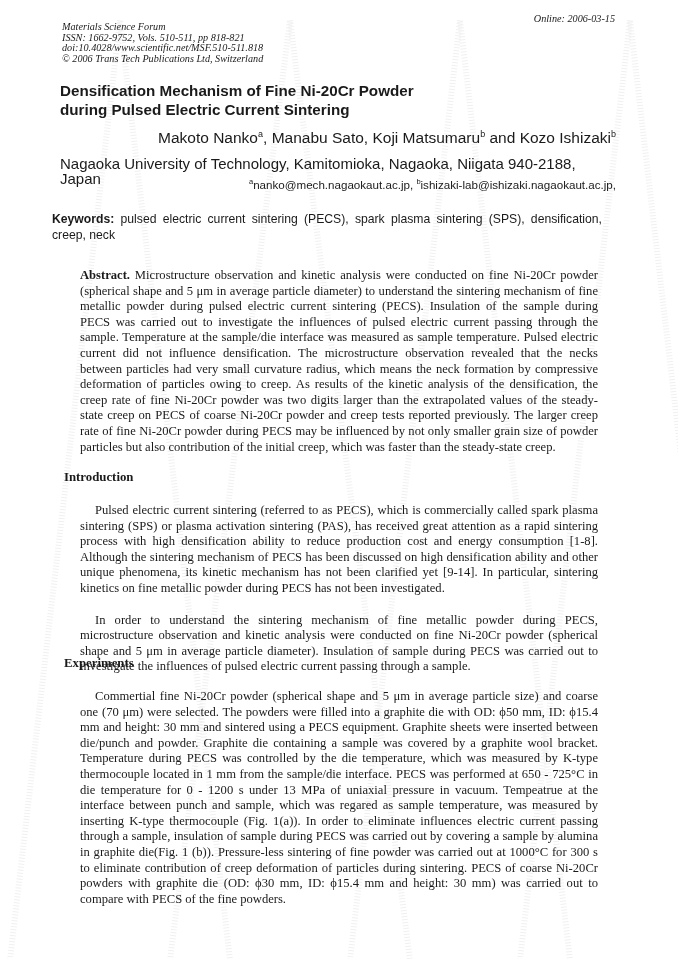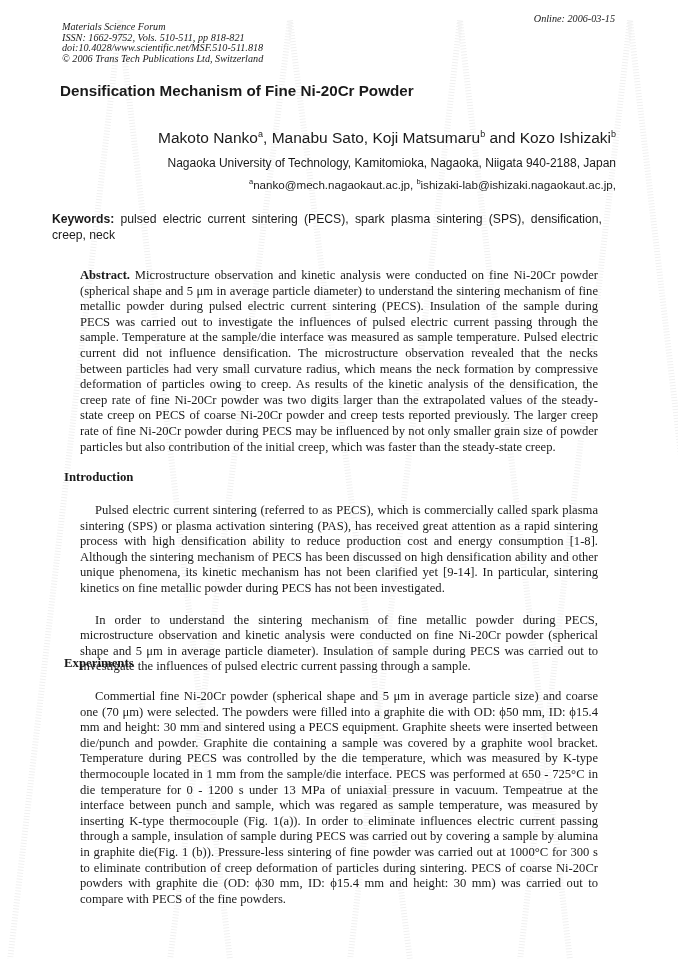--- a/index.html
+++ b/index.html
@@ -12,22 +12,22 @@
   .watermark { position:absolute; left:0; top:0; width:678px; height:959px; z-index:0; pointer-events:none; }
   .page { position:absolute; left:0; top:0; width:678px; height:959px; z-index:1; }
   .hdr-left { position:absolute; left:62px; top:14px; font-style:italic; font-size:10.2px; line-height:10.6px;margin-top:8px; }
   .hdr-left div { white-space:nowrap; }
   .hdr-right { position:absolute; right:63px; top:14px; font-style:italic; font-size:10.2px; line-height:10.6px; }
   .title { position:absolute; left:60px; width:556px; top:81px; text-align:left;
     font-family:"Liberation Sans", sans-serif; font-weight:bold; font-size:15.2px; line-height:19px; }
   .authors { position:absolute; left:60px; width:556px; top:128px; text-align:right;
     font-family:"Liberation Sans", sans-serif; font-size:15.5px; line-height:19px; }
   .authors sup { font-size:9px; vertical-align:6px; line-height:0; }
-  .affil { position:absolute; left:60px; width:556px; top:156px; text-align:right;
-    font-family:"Liberation Sans", sans-serif; font-size:12px; line-height:15px; }
+  .affil { position:absolute; left:60px; width:556px; top:156px; text-align:left;
+    font-family:"Liberation Sans", sans-serif; font-size:15px; line-height:15px; }
   .emails { position:absolute; left:60px; width:556px; top:177px; text-align:right;
     font-family:"Liberation Sans", sans-serif; font-size:11.6px; line-height:15px; }
   .emails sup { font-size:7.5px; vertical-align:5px; line-height:0; }
   .kw { position:absolute; left:52px; width:550px; top:212px;
     font-family:"Liberation Sans", sans-serif; font-size:12.2px; line-height:15.5px; text-align:justify; }
   .kw b { font-weight:bold; }
   .body { position:absolute; left:64px; width:550px; font-size:12.6px; line-height:15.6px; text-align:justify; }
   .body p { margin:16px; }
   .body .ind { text-indent:15px; }
   .abstract { top:252px; }
@@ -55,20 +55,21 @@
   <div class="hdr-left">
     <div>Materials Science Forum</div>
     <div>ISSN: 1662-9752, Vols. 510-511, pp 818-821</div>
     <div>doi:10.4028/www.scientific.net/MSF.510-511.818</div>
     <div>© 2006 Trans Tech Publications Ltd, Switzerland</div>
   </div>
   <div class="hdr-right">Online: 2006-03-15</div>
 
   <div class="title">
     <div>Densification Mechanism of Fine Ni-20Cr Powder</div>
+    <div>during Pulsed Electric Current Sintering</div>
   </div>
 
   <div class="authors">
     <span><span>Makoto Nanko</span><sup>a</sup></span><span>, </span><span><span>Manabu Sato</span></span><span>, </span><span><span>Koji Matsumaru</span><sup>b</sup></span><span> and </span><span><span>Kozo Ishizaki</span><sup>b</sup></span>
   </div>
 
   <div class="affil">Nagaoka University of Technology, Kamitomioka, Nagaoka, Niigata 940-2188, Japan</div>
 
   <div class="emails">
     <sup>a</sup><span>nanko@mech.nagaokaut.ac.jp</span><span>, </span><sup>b</sup><span>ishizaki-lab@ishizaki.nagaokaut.ac.jp</span><span>,</span>

